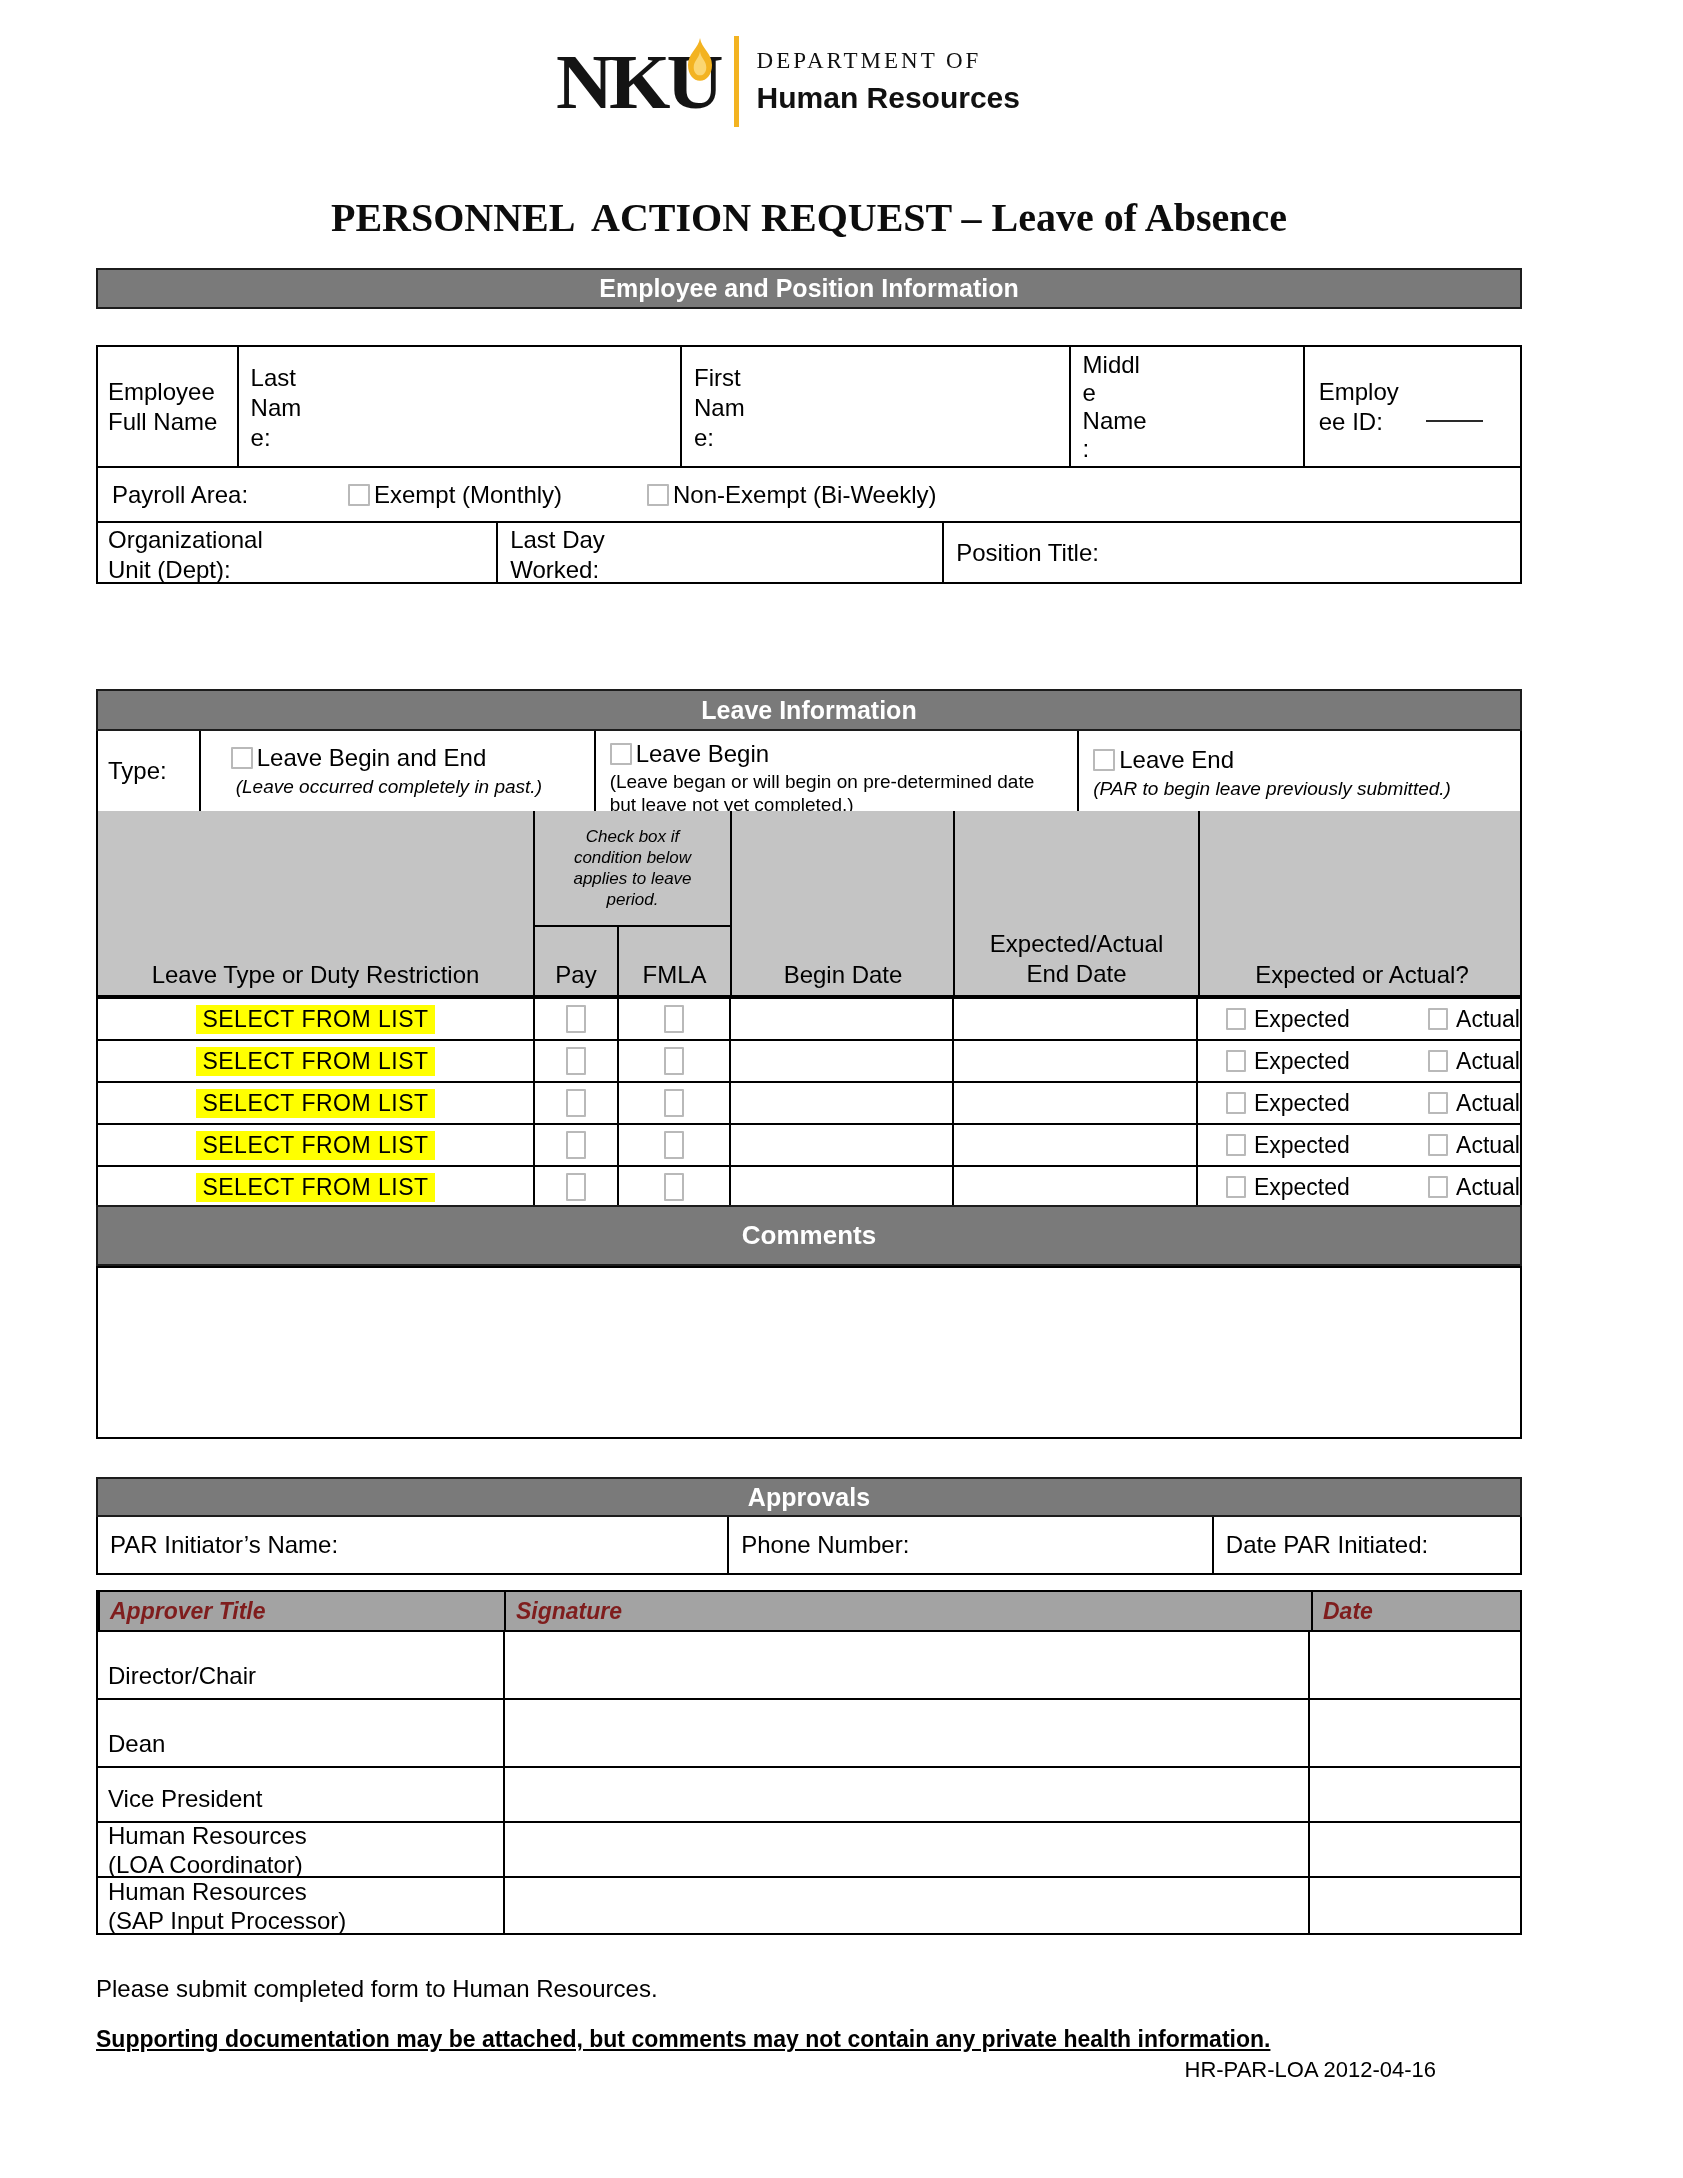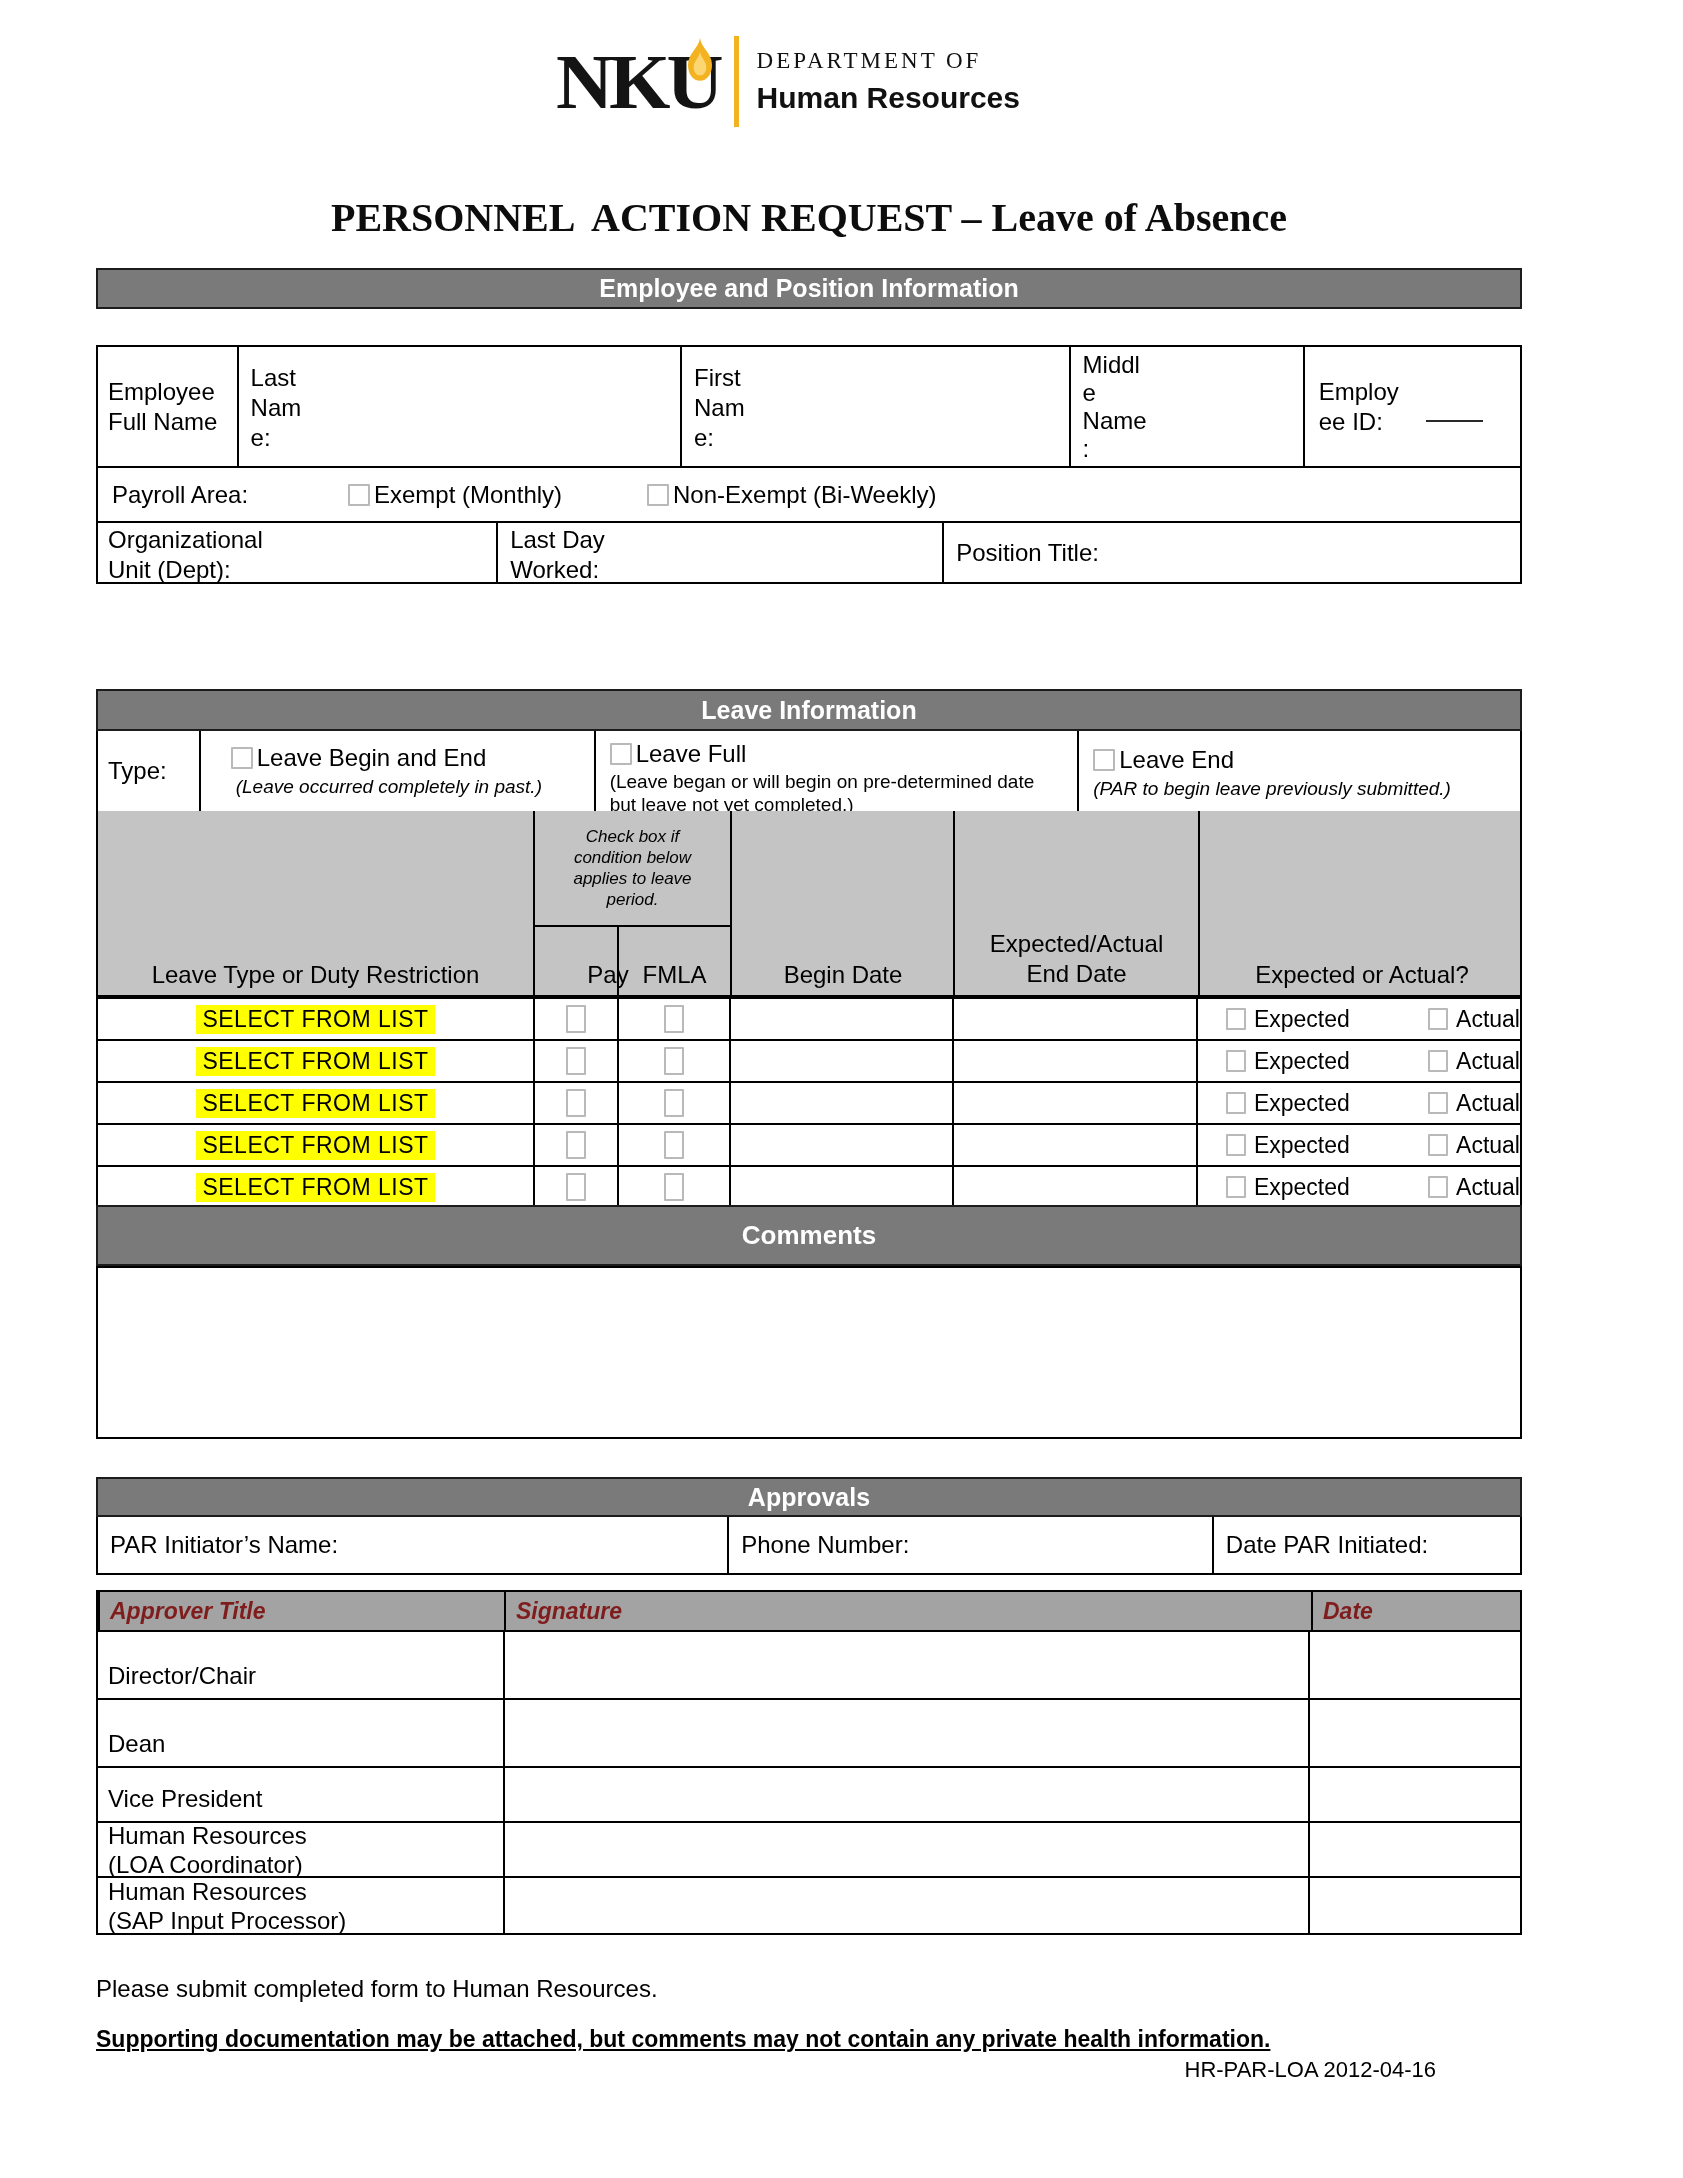--- a/index.html
+++ b/index.html
@@ -200,21 +200,21 @@
       <div class="cell type-opt" style="width:396px;padding:12px 0 0 30px;">
         <div class="head">
           <span class="cb"></span>
           <span class="lbl">Leave Begin and End</span>
         </div>
         <div class="note it" style="margin-left:5px;margin-top:2px;">(Leave occurred completely in past.)</div>
       </div>
       <div class="cell type-opt" style="width:485px;padding:8px 18px 0 14px;">
         <div class="head">
           <span class="cb"></span>
-          <span class="lbl">Leave Full</span>
+          <span class="lbl">Leave Begin</span>
         </div>
         <div class="note" style="margin-top:1px;">(Leave began or will begin on pre-determined date but leave not yet completed.)</div>
       </div>
       <div class="cell type-opt" style="width:444px;padding:14px 10px 0 14px;">
         <div class="head">
           <span class="cb"></span>
           <span class="lbl">Leave End</span>
         </div>
         <div class="note it" style="margin-top:2px;">(PAR to begin leave previously submitted.)</div>
       </div>
@@ -232,21 +232,21 @@
       <div class="vline" style="left:519px;top:116px;"></div>
 
       <div class="cbnote" style="left:437px;top:0;width:195px;height:114px;border-bottom:2px solid #000;">
         <span class="pre">Check box if
 condition below
 applies to leave
 period.</span>
       </div>
 
       <div class="hdr-lbl" style="left:0;width:435px;">Leave Type or Duty Restriction</div>
-      <div class="hdr-lbl" style="left:437px;width:82px;padding-left:32px;">Pay</div>
+      <div class="hdr-lbl" style="left:437px;width:82px;">Pay</div>
       <div class="hdr-lbl" style="left:521px;width:111px;">FMLA</div>
       <div class="hdr-lbl" style="left:634px;width:222px;">Begin Date</div>
       <div class="hdr-lbl pre" style="left:857px;width:243px;line-height:30px;">Expected/Actual
 End Date</div>
       <div class="hdr-lbl" style="left:1102px;width:324px;">Expected or Actual?</div>
     </div>
 
     <div class="lt-row">
       <div class="ltc first" style="width:437px;">
         <span class="sel">SELECT FROM LIST</span>

